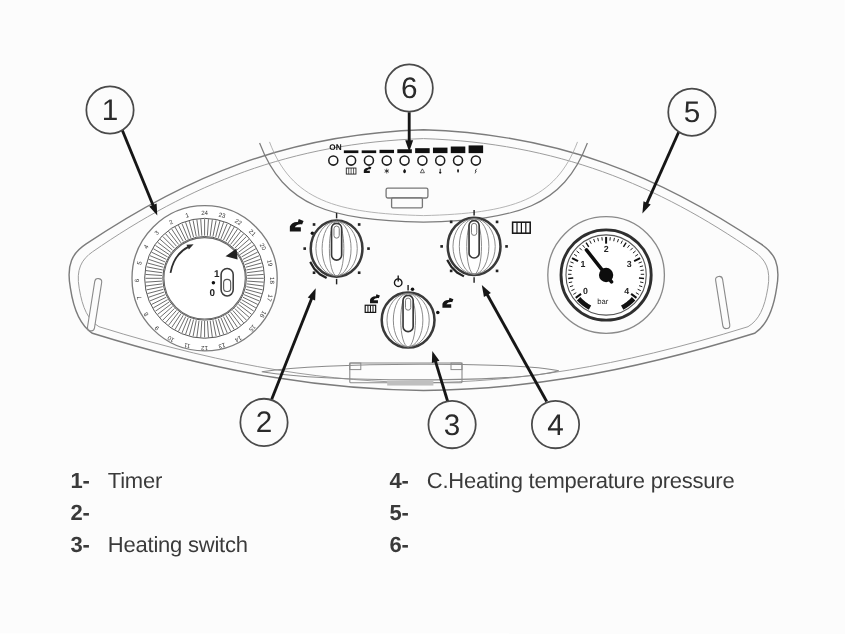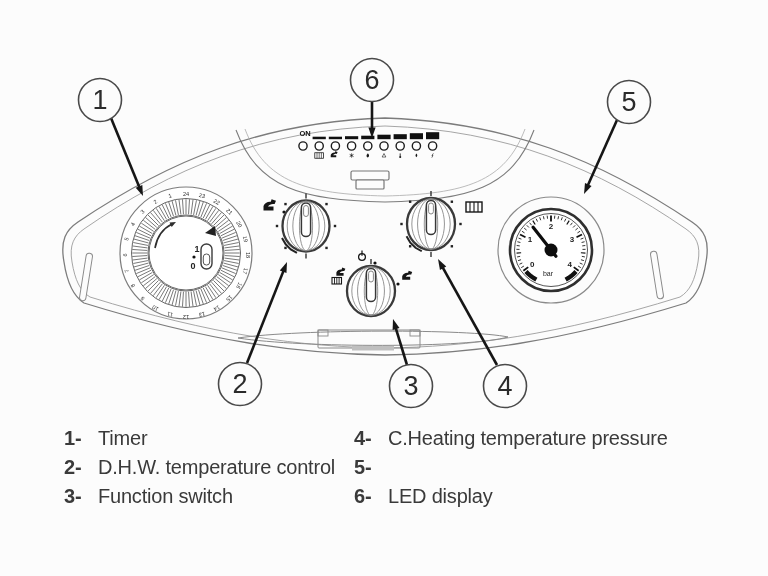--- a/index.html
+++ b/index.html
@@ -390,34 +390,32 @@
   </g>
 </svg>
 
 <div class="legend-col" id="legend-left" style="left:64px;top:427px">
       <div class="legend-row">
         <span class="legend-num">1-</span>
         <span class="legend-label">Timer</span>
       </div>
       <div class="legend-row">
         <span class="legend-num">2-</span>
-        <span class="legend-label">D.H.W. temperature control</span>
       </div>
       <div class="legend-row">
         <span class="legend-num">3-</span>
-        <span class="legend-label">Function switch</span>
+        <span class="legend-label">Heating switch</span>
       </div>
     </div>
 <div class="legend-col" id="legend-right" style="left:354px;top:427px">
       <div class="legend-row">
         <span class="legend-num">4-</span>
         <span class="legend-label">C.Heating temperature pressure</span>
       </div>
       <div class="legend-row">
         <span class="legend-num">5-</span>
       </div>
       <div class="legend-row">
         <span class="legend-num">6-</span>
-        <span class="legend-label">LED display</span>
       </div>
     </div>
 
 </div>
 
 </body></html>

